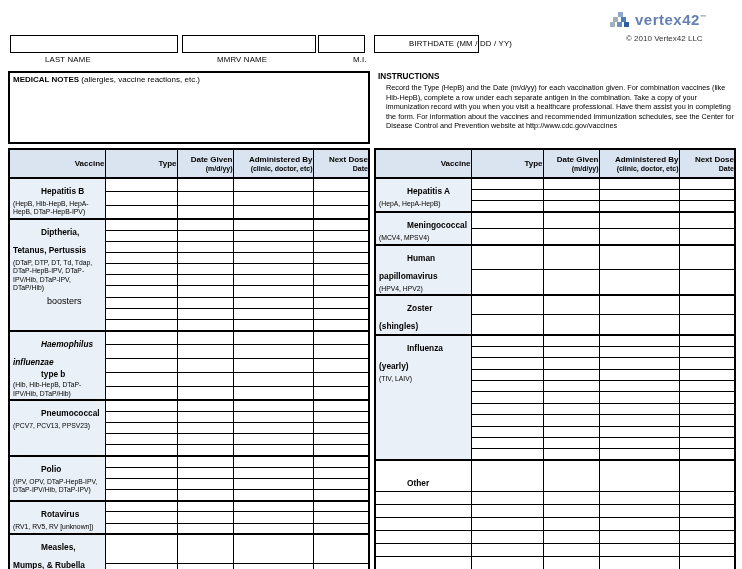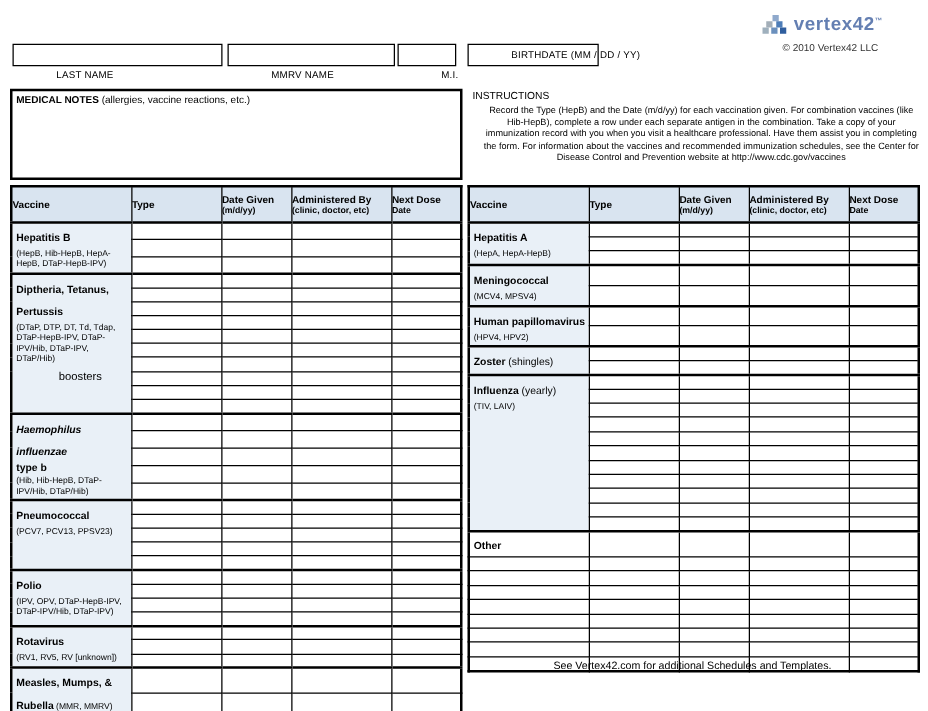--- a/index.html
+++ b/index.html
@@ -25,40 +25,40 @@
   
   .field{position:absolute;height:16px;border:1px solid #000;background:#fff;}
   .field-label{position:absolute;font-size:7.8px;letter-spacing:0.2px;padding-left:35px;}
 
   
   .notes-box{position:absolute;left:8px;top:71px;width:358px;height:69px;border:2px solid #000;background:#fff;}
   .notes-label{position:absolute;left:3px;top:2px;font-size:8px;}
   .notes-label b{font-weight:bold;}
 
   
-  .instr-head{position:absolute;left:378px;top:72px;font-size:8.2px;font-weight:normal;}
-  .instr-body{position:absolute;left:386px;top:83px;width:350px;font-size:7.3px;line-height:9.5px;text-align:center;}
+  .instr-head{position:absolute;left:378px;top:72px;font-size:8.2px;font-weight:bold;}
+  .instr-body{position:absolute;left:386px;top:83px;width:350px;font-size:7.3px;line-height:9.5px;}
 
   
   table.vtable{position:absolute;border-collapse:collapse;table-layout:fixed;border:2px solid #000;}
   .t-left{left:8px;top:148px;}
   .t-right{left:374px;top:148px;}
   .vtable th,.vtable td{border:1px solid #000;padding:0;}
   .vtable thead th{background:#d9e4f0;height:27px;font-size:8px;font-weight:bold;
-                   text-align:left;vertical-align:middle;border-bottom:2px solid #000;line-height:9px;}
+                   text-align:right;vertical-align:middle;border-bottom:2px solid #000;line-height:9px;}
   .vtable thead .hsub{font-size:7px;font-weight:bold;}
   .t-left tbody tr{height:11.2px;}
   .t-right tbody tr{height:11.4px;}
   tr.sec-top td{border-top:2px solid #000;}
   td.vac-cell{background:#e9f0f7;vertical-align:top;text-align:left;padding:1px 2px 1px 3px;overflow:hidden;}
-  td.vac-split{background:#fff;vertical-align:top;padding:0 2px 1px 3px;}
+  td.vac-split{background:#fff;vertical-align:top;padding:11px 2px 1px 3px;}
   td.entry{background:#fff;}
-  .vname{font-size:8.3px;font-weight:bold;line-height:10.5px;}
+  .vname{font-size:8.3px;font-weight:bold;line-height:10.5px;margin-left:28px;}
   .vname.it{font-style:italic;}
-  .vreg{font-size:8.3px;font-weight:normal;line-height:10.5px;}
+  .vreg{font-size:8.3px;font-weight:bold;line-height:10.5px;}
   .vsub{font-size:6.8px;line-height:8.4px;padding-top:2px;}
   .vsubinline{font-size:6.8px;font-weight:normal;}
   .vextra{font-size:9px;line-height:10px;padding:4px 0 0 34px;font-weight:normal;}
 
   
   .footer{position:absolute;left:374px;top:525px;width:360px;text-align:center;font-size:8.5px;line-height:15px;}
   .footer b{font-weight:bold;}
 </style>
 </head>
 <body>
@@ -538,16 +538,15 @@
           <td class="vac-split"></td>
           <td class="entry"></td>
           <td class="entry"></td>
           <td class="entry"></td>
           <td class="entry"></td>
         </tr>
       </tbody>
   </table>
 
   <div class="footer">
-    <div>See Vertex42.com for additional Schedules and Templates.</div>
   </div>
 
 </div>
 
 </body></html>

